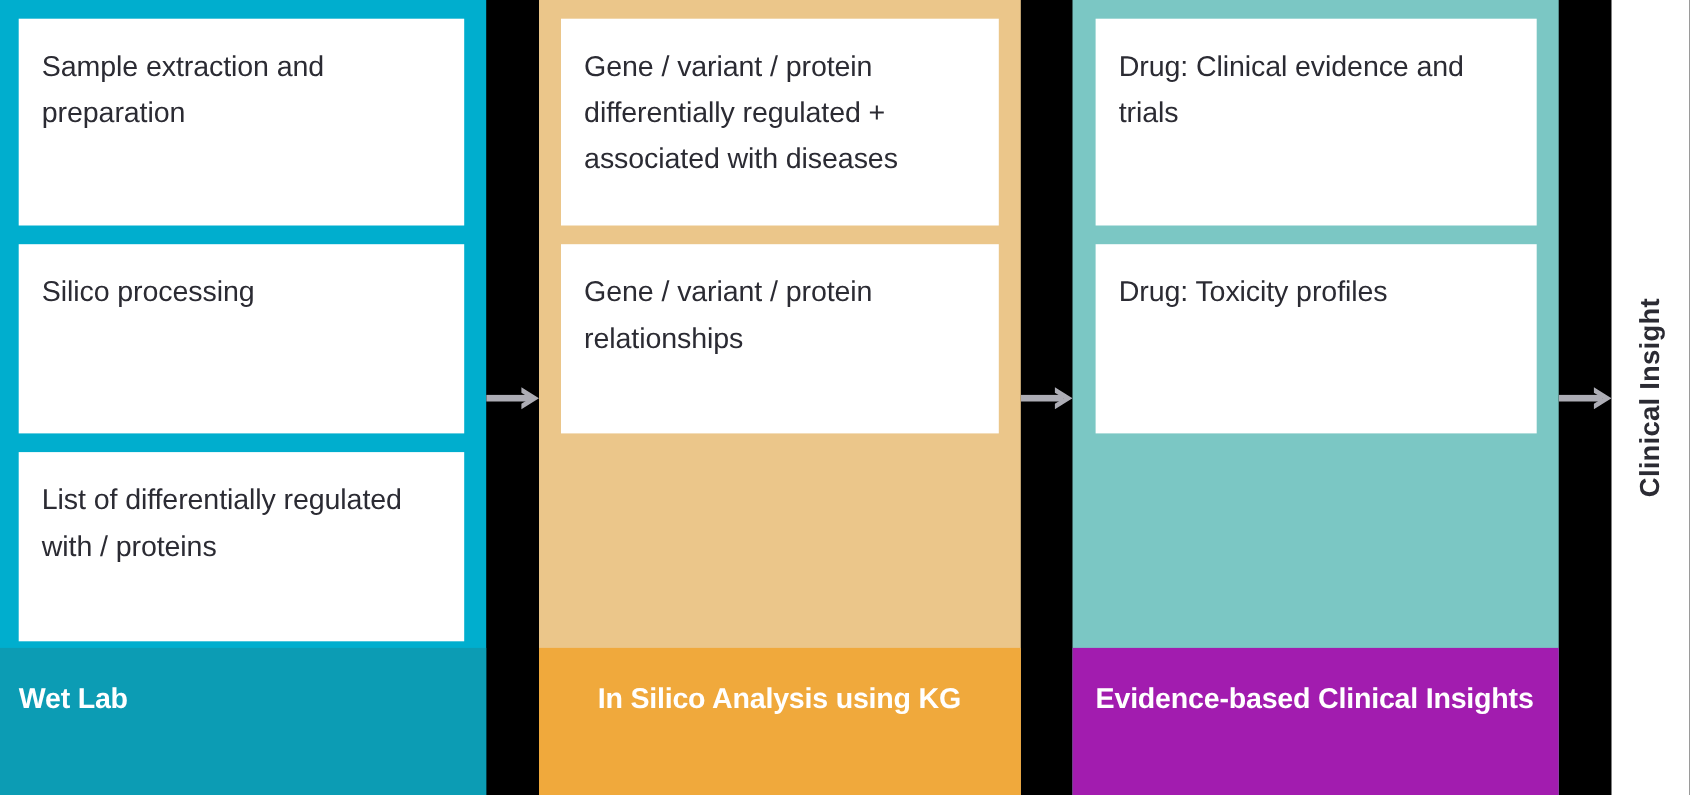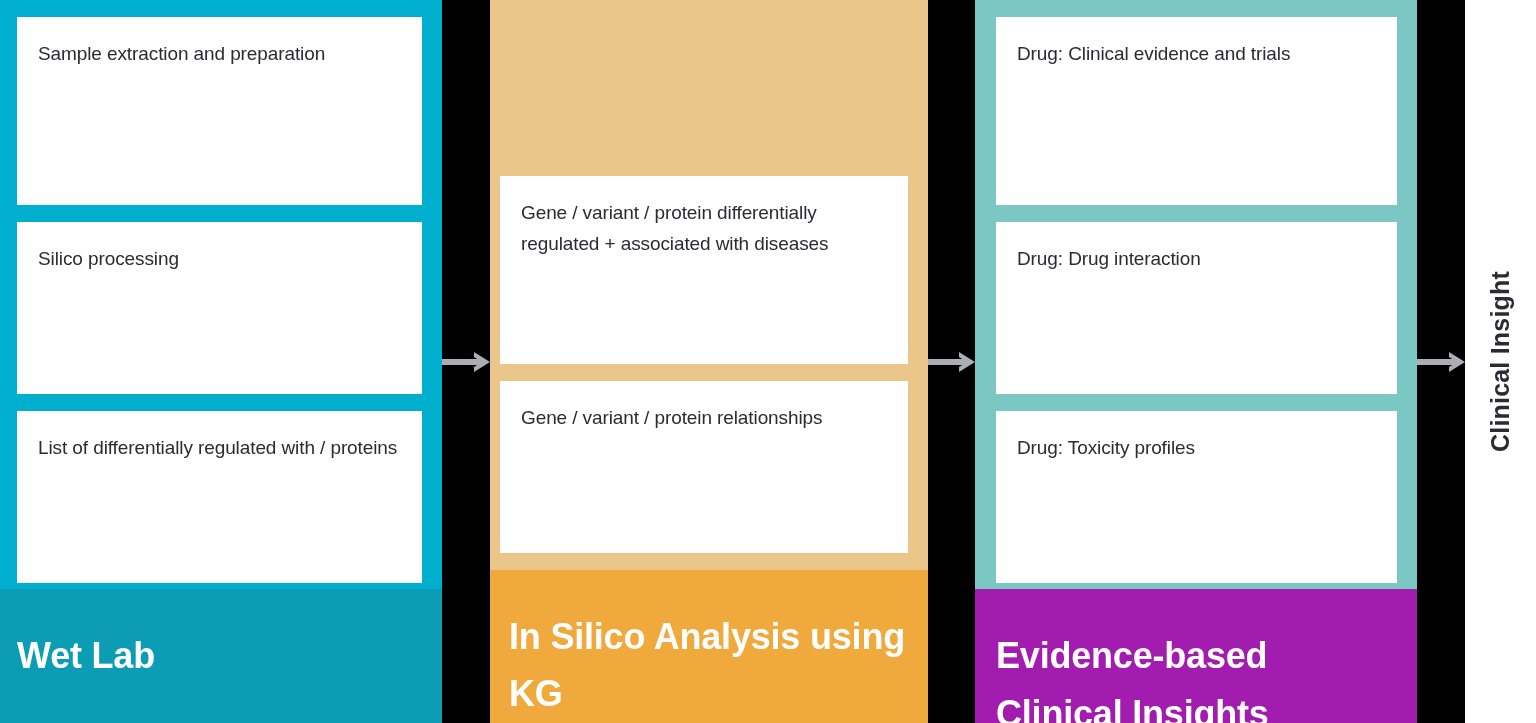--- a/index.html
+++ b/index.html
@@ -43,41 +43,41 @@
   .col-3{left:975px;width:442px;}
 
   .cards{
     box-sizing:border-box;
     padding:17px 20px 17px 17px;
     display:flex;flex-direction:column;
     gap:17px;
     height:589px;
   }
   .col-1 .cards{padding-left:17px;padding-right:20px;}
-  .col-2 .cards{padding-left:10px;padding-right:20px;justify-content:flex-end;}
+  .col-2 .cards{padding-left:20px;padding-right:20px;}
   .col-3 .cards{padding-left:21px;padding-right:20px;}
 
   .card{
     background:#FFFFFF;
     box-sizing:border-box;
     padding:22px 24px 18px 21px;
     color:#2B2B33;
-    font-size:19px;
+    font-size:26px;
     line-height:1.62;
     letter-spacing:-0.1px;
   }
   .card.tall{flex:0 0 172px;}
   .card.first{flex:0 0 188px;}
 
   .footer{
     flex:1 1 auto;
     box-sizing:border-box;
-    padding:38px 20px 0 21px;
+    padding:26px 20px 0 21px;
     color:#FFFFFF;
-    font-size:36px;
+    font-size:26px;
     font-weight:bold;
     line-height:1.6;
     letter-spacing:-0.2px;
   }
   .col-1 .footer{padding-left:17px;}
   .col-2 .footer{padding-left:19px;}
 
   
   .arrow{
     position:absolute;
@@ -101,27 +101,26 @@
       <div class="card tall">List of differentially regulated with / proteins</div>
     </div>
     <div class="footer" style="background:#0C9CB4;">Wet Lab</div>
   </div>
 
   <div class="column col-2" style="background:#EBC68A;">
     <div class="cards">
       <div class="card first">Gene / variant / protein differentially regulated + associated with diseases</div>
       <div class="card tall">Gene / variant / protein relationships</div>
     </div>
-    <div class="footer" style="background:#F0A93C;">In Silico Analysis using KG</div>
+    <div class="footer" style="background:#F0A93C;text-align:center;">In Silico Analysis using KG</div>
   </div>
 
   <div class="column col-3" style="background:#7BC7C4;">
     <div class="cards">
       <div class="card first">Drug: Clinical evidence and trials</div>
-      <div class="card tall">Drug: Drug interaction</div>
       <div class="card tall">Drug: Toxicity profiles</div>
     </div>
     <div class="footer" style="background:#a21caf;">Evidence-based Clinical Insights</div>
   </div>
 
   <div class="arrow arrow-1">
     <svg width="48" height="24" viewBox="0 0 48 24" xmlns="http://www.w3.org/2000/svg">
       <rect x="0" y="9" width="40" height="6" fill="#ADADB5"></rect>
       <polygon points="32,2 48,12 32,22 32,17 40,12 32,7" fill="#ADADB5"></polygon>
     </svg>

